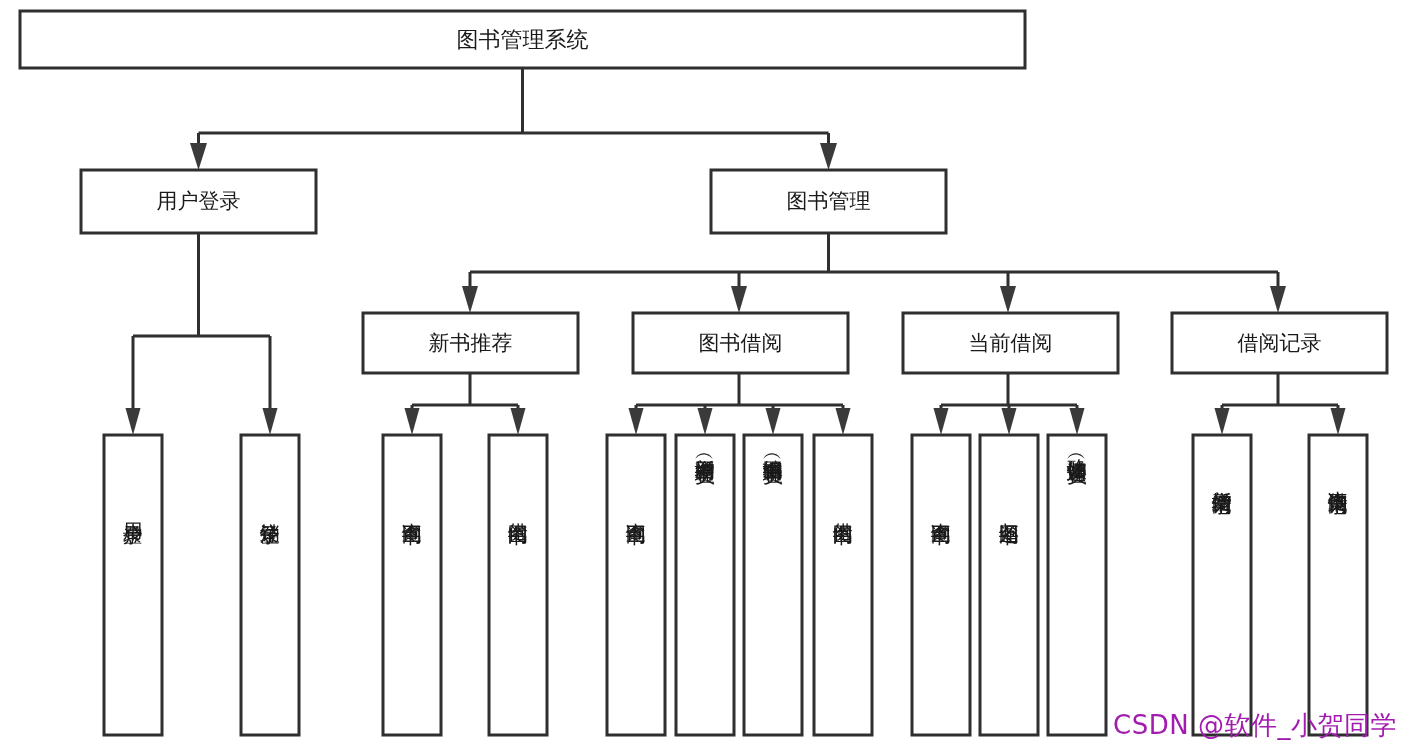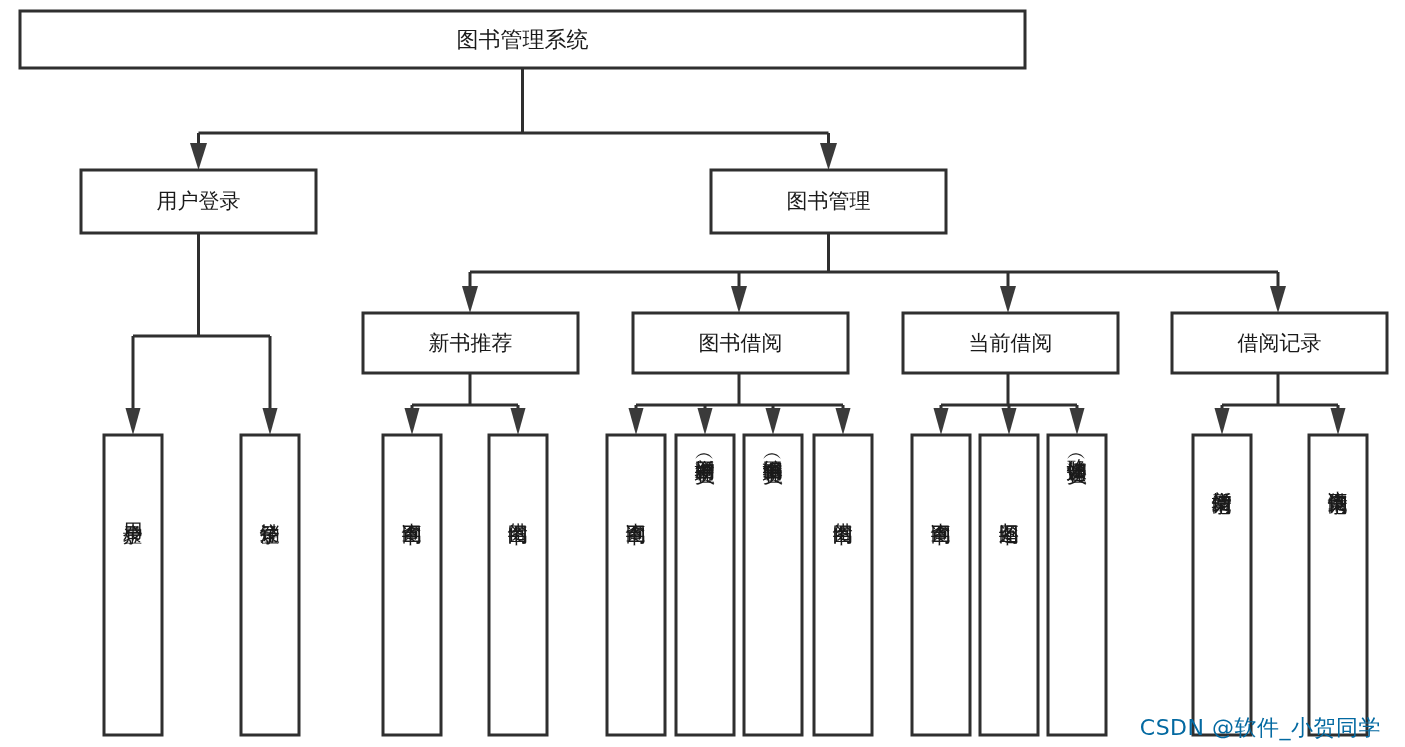--- a/index.html
+++ b/index.html
@@ -66,25 +66,25 @@
     line-height: 1.32;
     color: #1a1a1a;
     writing-mode: vertical-rl;
     text-orientation: upright;
     letter-spacing: 1px;
     white-space: nowrap;
     text-align: left;
   }
   .watermark {
     position: absolute;
-    right: 24px;
+    right: 8px;
     bottom: 4px;
     font-family: "DejaVu Sans", "Liberation Sans", sans-serif;
-    font-size: 22px;
-    color: #0369a1;
+    font-size: 26px;
+    color: #a21caf;
     letter-spacing: 0.5px;
     white-space: nowrap;
   }
 </style>
 </head>
 <body>
 
 <div id="diagram-root">
 
   <svg id="tree-svg" viewBox="0 0 1405 747">

